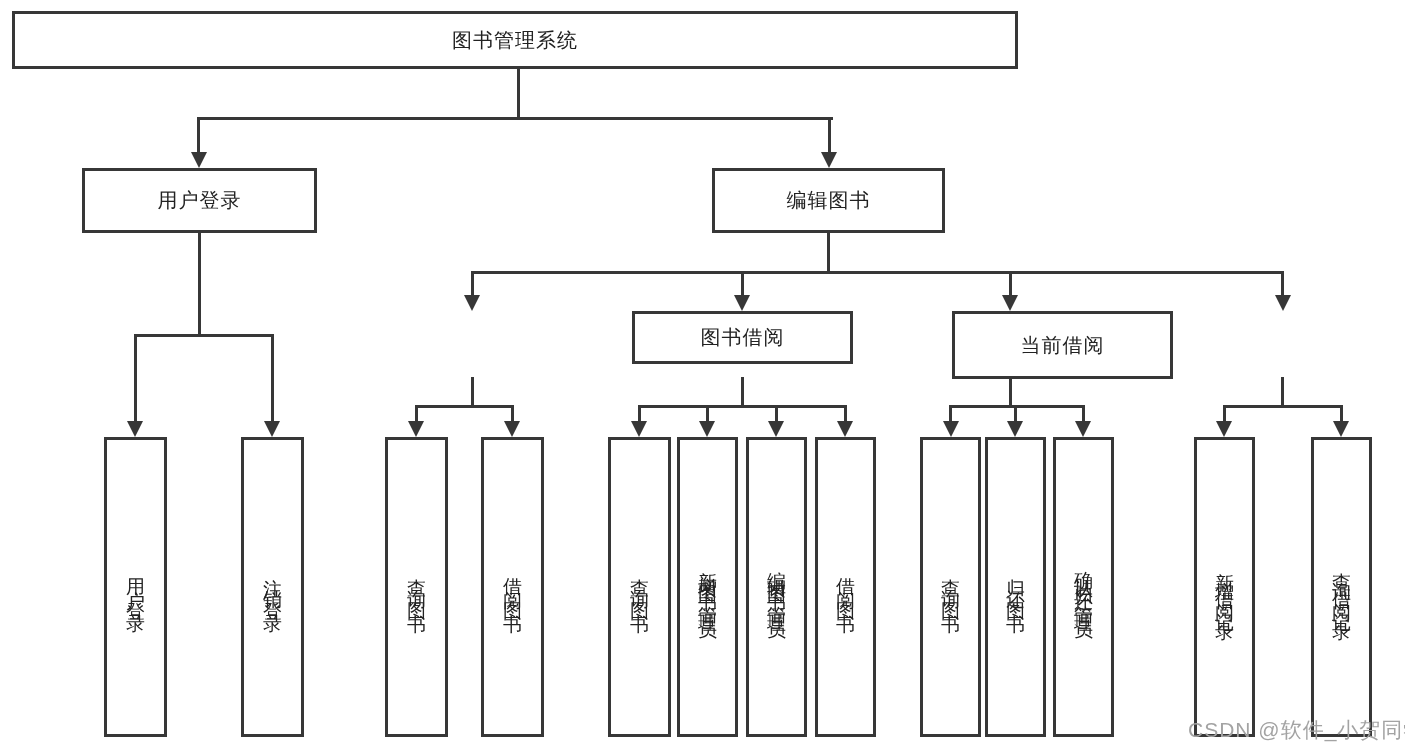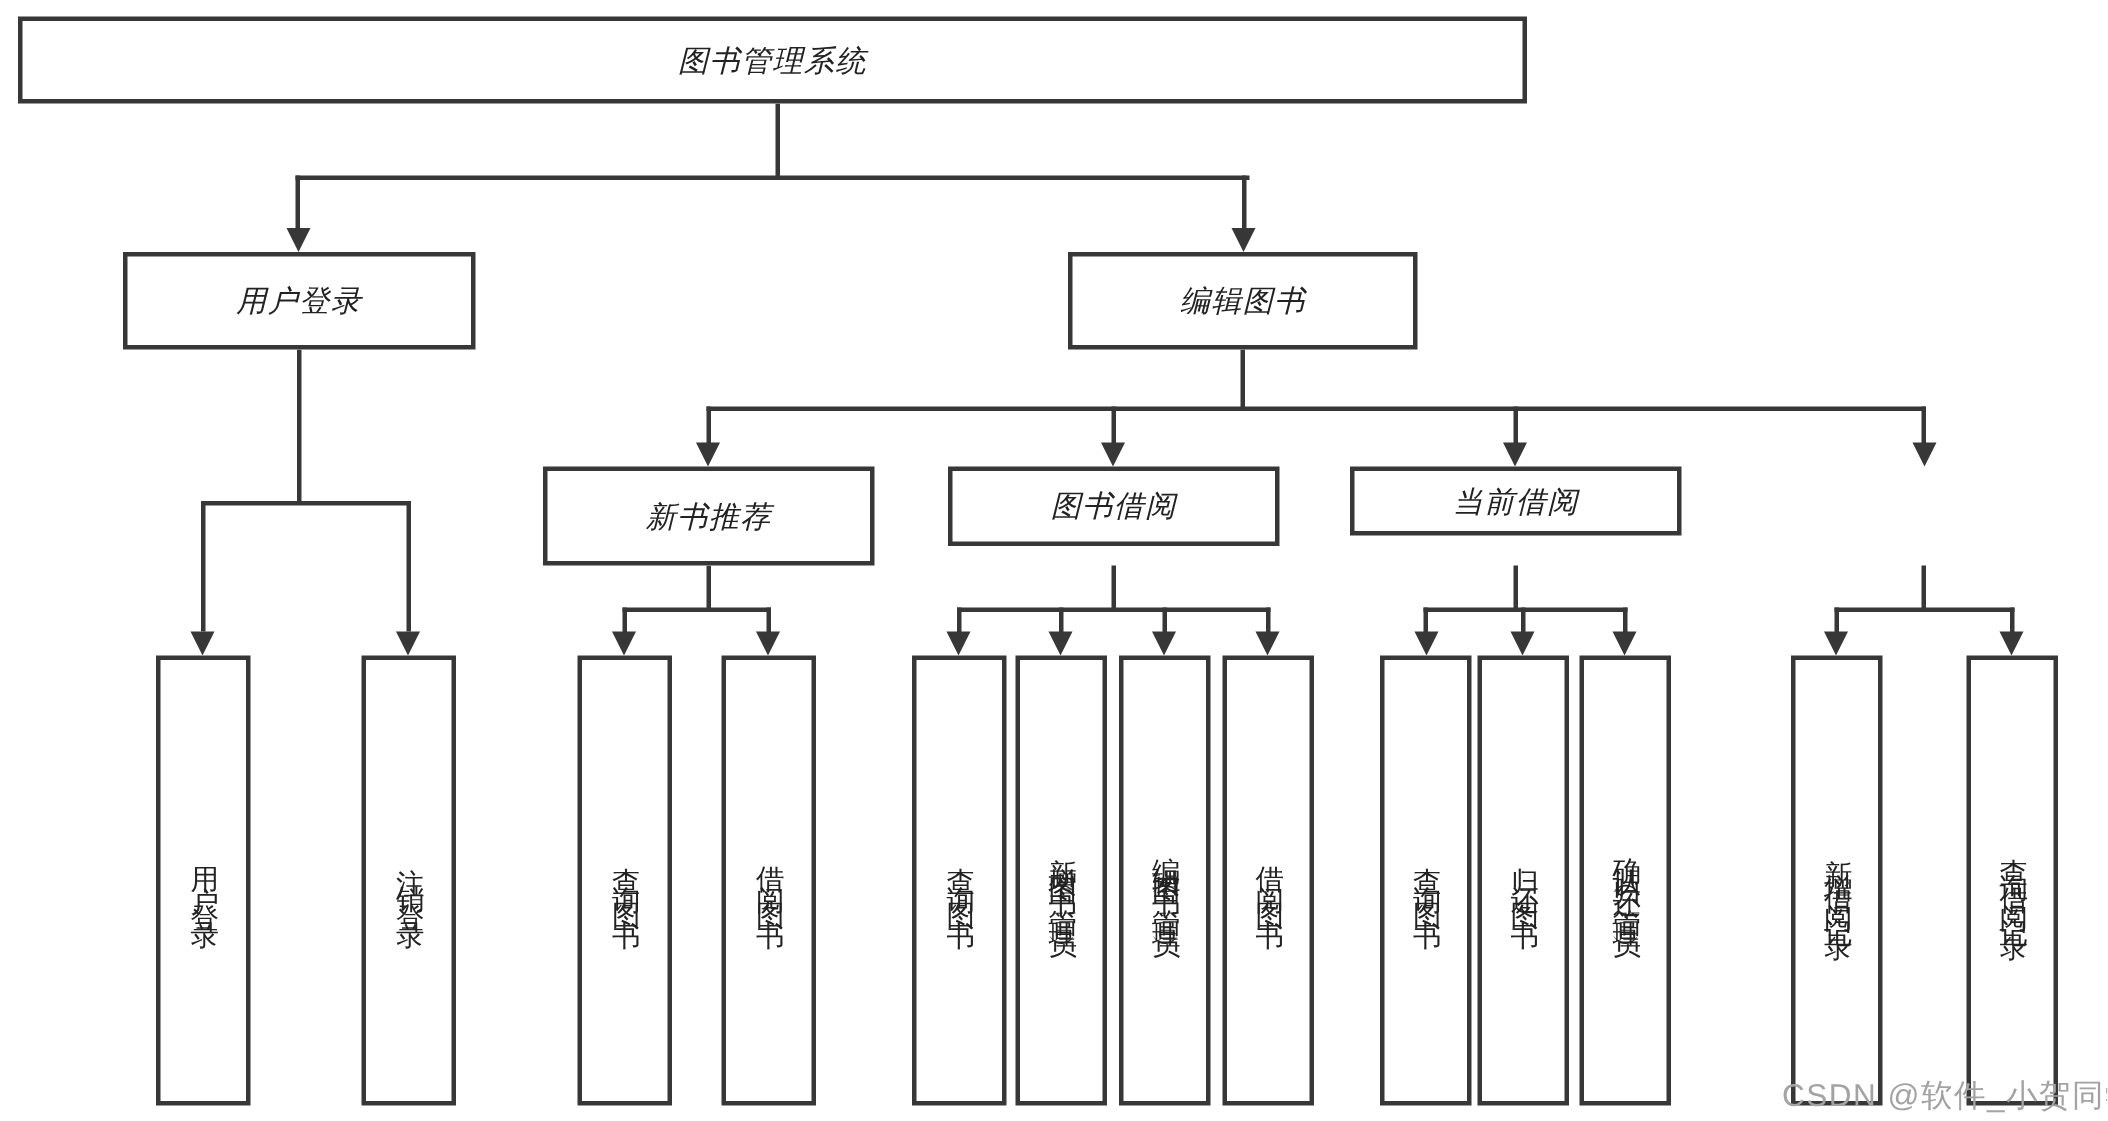--- a/index.html
+++ b/index.html
@@ -17,21 +17,20 @@
     border:3px solid #373737;
     display:flex;
     align-items:center;
     justify-content:center;
   }
   .hlabel{
     font-size:20px;
     color:#222222;
     letter-spacing:1px;
     white-space:nowrap;
-    font-style:italic;
   }
   .vlabel{
     writing-mode:vertical-rl;
     text-orientation:mixed;
     font-size:19px;
     color:#222222;
     white-space:nowrap;
   }
   .ls4{letter-spacing:12px;}
   .ls6{letter-spacing:10px;}
@@ -122,27 +121,24 @@
     <span class="hlabel">图书管理系统</span>
   </div>
 
   <div class="box" style="left:82px;top:168px;width:235px;height:65px">
     <span class="hlabel">用户登录</span>
   </div>
   <div class="box" style="left:712px;top:168px;width:233px;height:65px">
     <span class="hlabel">编辑图书</span>
   </div>
 
-  <div class="box" style="left:362px;top:311px;width:221px;height:66px">
-    <span class="hlabel">新书推荐</span>
-  </div>
   <div class="box" style="left:632px;top:311px;width:221px;height:53px">
     <span class="hlabel">图书借阅</span>
   </div>
-  <div class="box" style="left:900px;top:311px;width:221px;height:46px">
+  <div class="box" style="left:952px;top:311px;width:221px;height:68px">
     <span class="hlabel">当前借阅</span>
   </div>
 
   <div class="box" style="left:104px;top:437px;width:63px;height:300px">
     <span class="vlabel ls4">用户登录</span>
   </div>
   <div class="box" style="left:241px;top:437px;width:63px;height:300px">
     <span class="vlabel ls4">注销登录</span>
   </div>
 

